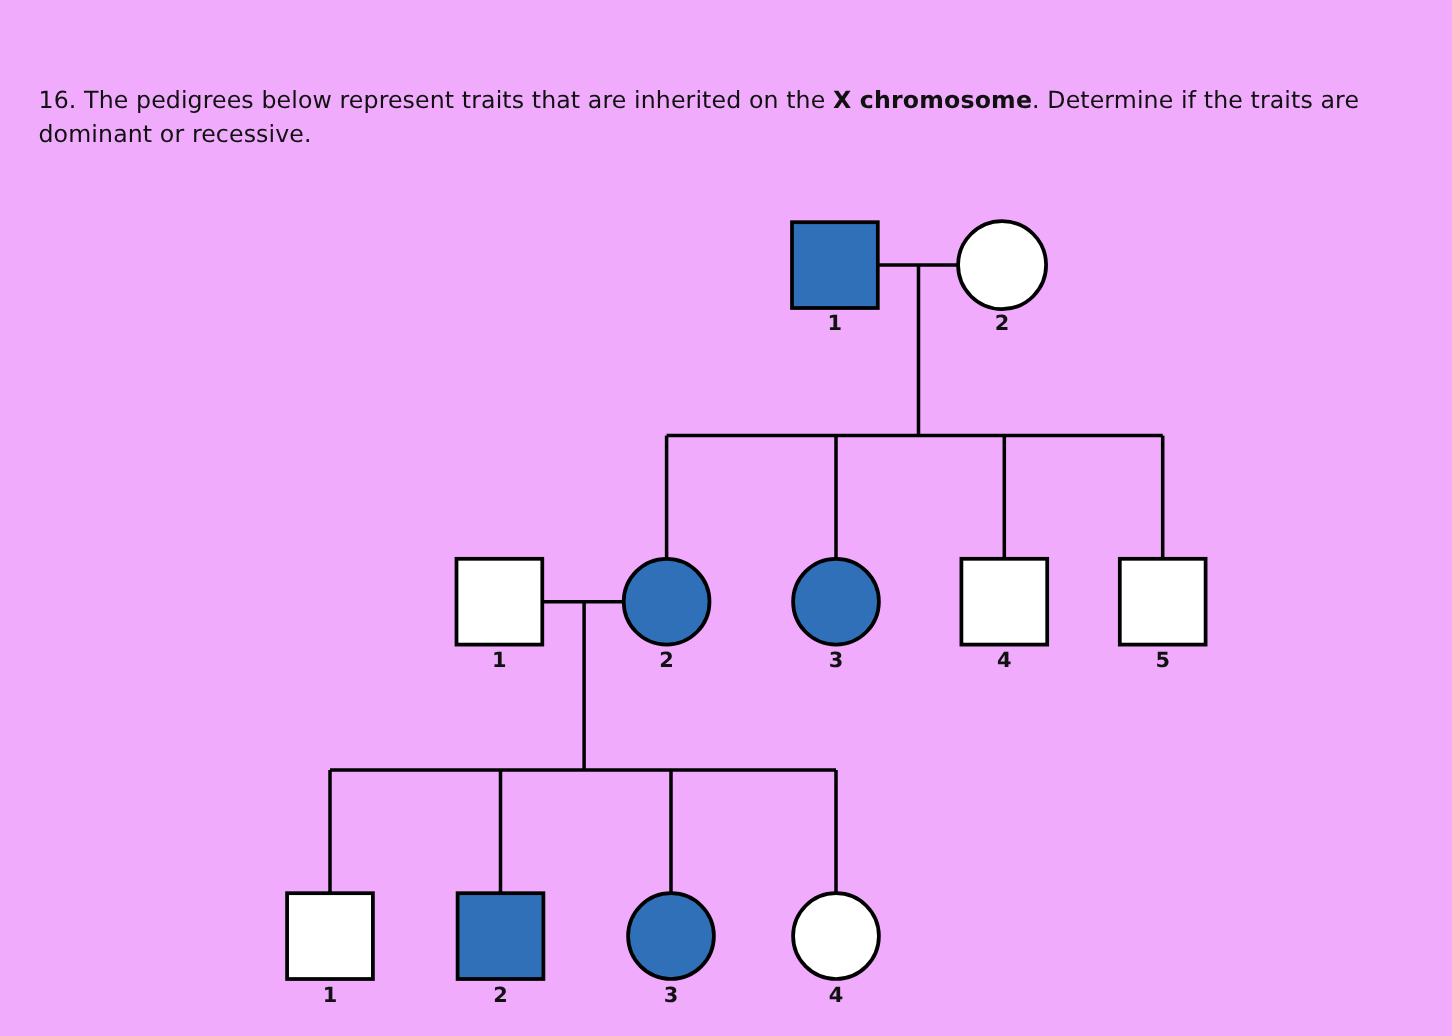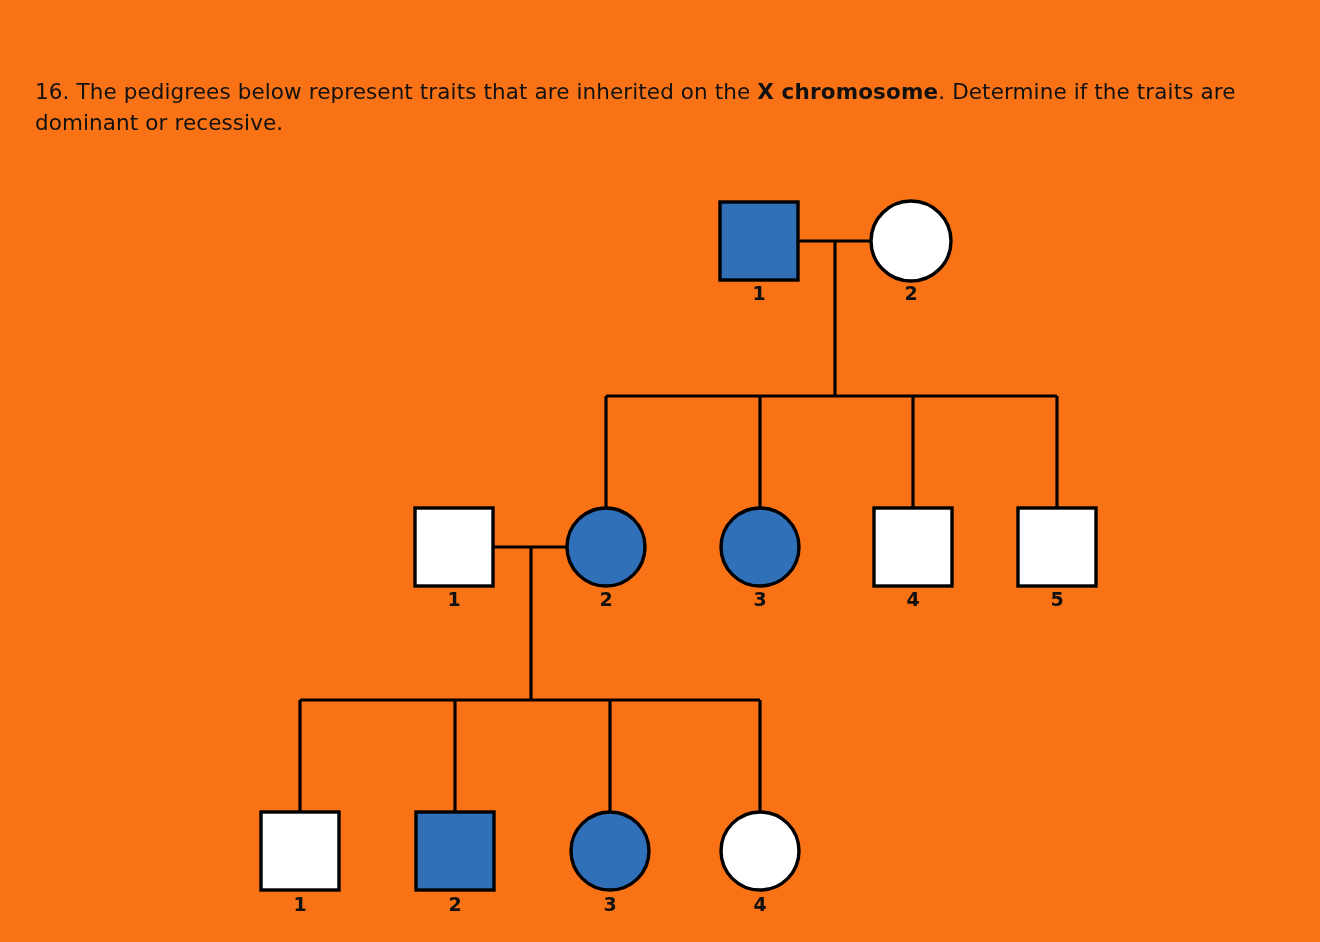--- a/index.html
+++ b/index.html
@@ -12,21 +12,21 @@
     height: 942px;
     font-family: "DejaVu Sans", sans-serif;
     color: #000000;
     position: relative;
     overflow: hidden;
   }
   #page {
     position: relative;
     width: 1320px;
     height: 942px;
-    background: #f97316;
+    background: #f0abfc;
   }
   .question-text {
     position: absolute;
     left: 35px;
     top: 76px;
     width: 1240px;
     font-family: "DejaVu Sans", sans-serif;
     font-size: 21.5px;
     line-height: 31px;
     color: #111111;

